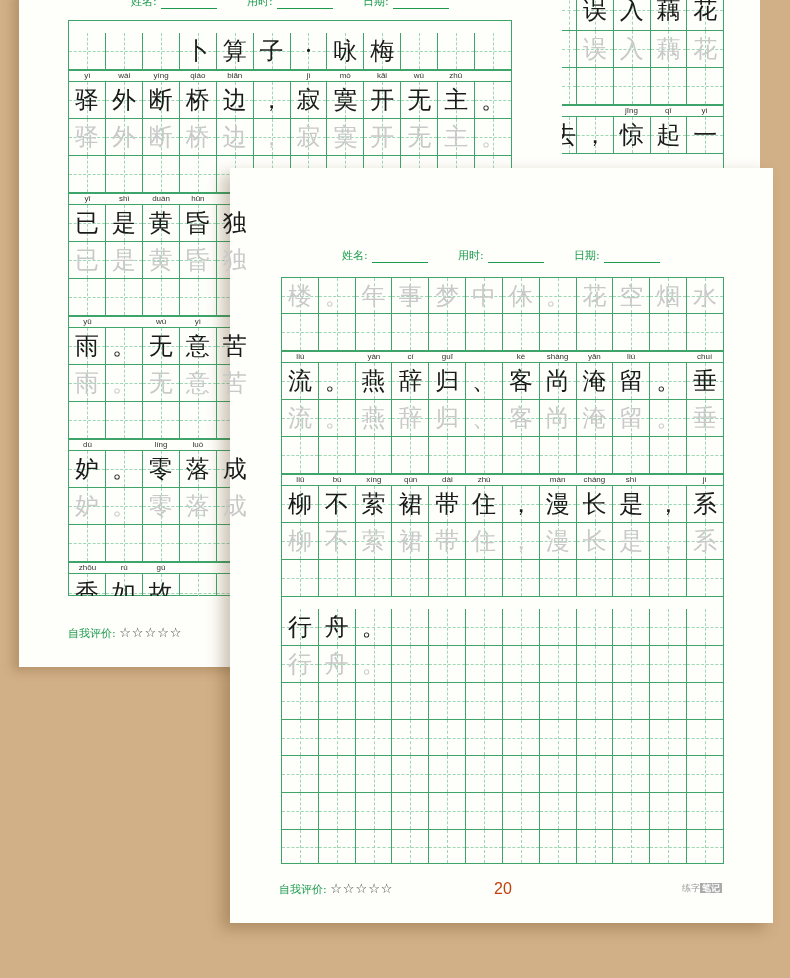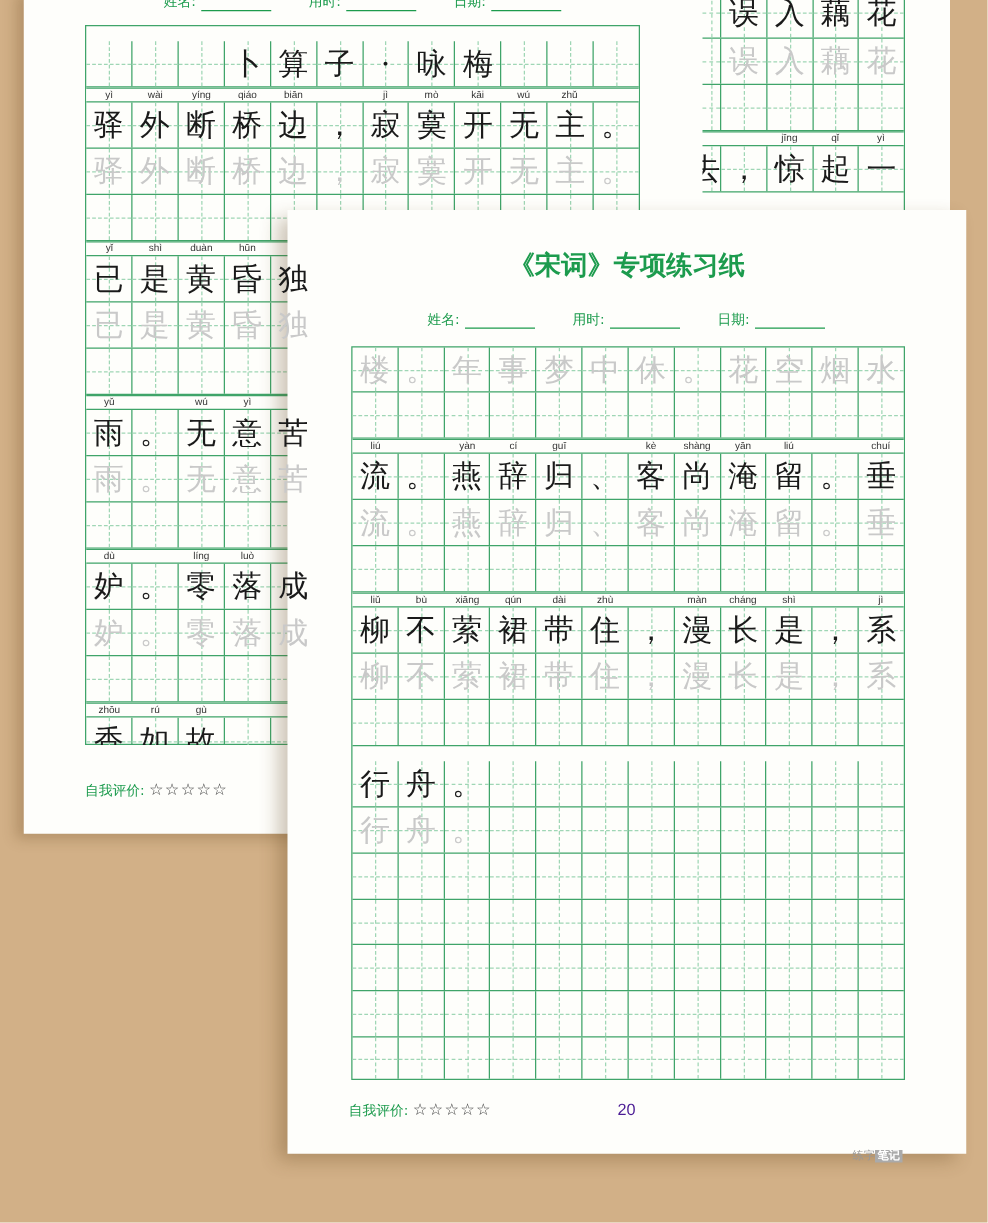--- a/index.html
+++ b/index.html
@@ -18,21 +18,21 @@
   .rowline{border-bottom:1px solid #3fa469;}
   .pinyin-row{display:flex;border-bottom:1px solid #3fa469;border-top:1px solid #3fa469;background:#fefefb;}
   .py{flex:1;text-align:center;font-size:8px;color:#333;line-height:10px;font-family:"Liberation Sans",sans-serif;}
   .dark{color:#1a1a1a;}
   .faded{color:#c9c9c9;}
   .title{position:absolute;color:#1c9b4d;font-weight:bold;font-family:"DejaVu Sans",sans-serif;}
   .meta{position:absolute;color:#1c9b4d;font-size:11px;font-family:"DejaVu Sans",sans-serif;display:flex;align-items:flex-end;gap:4px;}
   .meta .line{display:inline-block;border-bottom:1px solid #1c9b4d;height:10px;}
   .selfeval{position:absolute;font-size:11px;color:#1c9b4d;font-family:"DejaVu Sans",sans-serif;}
   .stars{color:#444;letter-spacing:1px;font-size:13px;}
-  .pagenum{position:absolute;font-size:13px;color:#4c1d95;font-family:"Liberation Sans",sans-serif;}
+  .pagenum{position:absolute;font-size:16px;color:#c2410c;font-family:"Liberation Sans",sans-serif;}
   .brand{position:absolute;font-size:9px;color:#999;font-family:"DejaVu Sans",sans-serif;}
   .brand b{background:#aaa;color:#fff;padding:0 2px;font-weight:bold;}
 </style>
 </head>
 <body>
 
 <div class="page shadow" style="left:19px;top:-10px;width:545px;height:677px;">
 
   <div class="meta" style="left:112px;top:4px;">
     <span>姓名:</span>
@@ -564,21 +564,20 @@
           </div>
           <div class="cell dark">
             <span>一</span>
           </div>
     </div>
       </div>
   </div>
 </div>
 
 <div class="page shadow" style="left:230px;top:168px;width:543px;height:755px;box-shadow:-8px 6px 14px rgba(90,60,20,0.3);">
-  <div class="title" style="left:0;right:0;top:30px;text-align:center;font-size:21px;">《宋词》专项练习纸</div>
 
   <div class="meta" style="left:112px;top:80px;">
     <span>姓名:</span>
       <span class="line" style="width:56px"></span>
   </div>
   <div class="meta" style="left:228px;top:80px;">
     <span>用时:</span>
       <span class="line" style="width:56px"></span>
   </div>
   <div class="meta" style="left:344px;top:80px;">
@@ -752,21 +751,21 @@
           <div class="cell"></div>
           <div class="cell"></div>
           <div class="cell"></div>
           <div class="cell"></div>
     </div>
       </div>
 
     <div class="grow pinyin-row" style="top:196px;height:12px;">
       <div class="py">liǔ</div>
         <div class="py">bù</div>
-        <div class="py">xiāng</div>
+        <div class="py">xíng</div>
         <div class="py">qún</div>
         <div class="py">dài</div>
         <div class="py">zhù</div>
         <div class="py"></div>
         <div class="py">màn</div>
         <div class="py">cháng</div>
         <div class="py">shì</div>
         <div class="py"></div>
         <div class="py">jì</div>
     </div>
@@ -992,16 +991,16 @@
           <div class="cell"></div>
     </div>
       </div>
   </div>
 
   <div class="selfeval" style="left:49px;top:713px;">
     <span>自我评价:</span>
     <span class="stars">☆☆☆☆☆</span>
   </div>
   <div class="pagenum" style="left:264px;top:712px;">20</div>
-  <div class="brand" style="left:452px;top:714px;margin-top:36px;">
+  <div class="brand" style="left:452px;top:714px;">
     <span>练字</span><b>笔记</b>
   </div>
 </div>
 
 </body></html>

